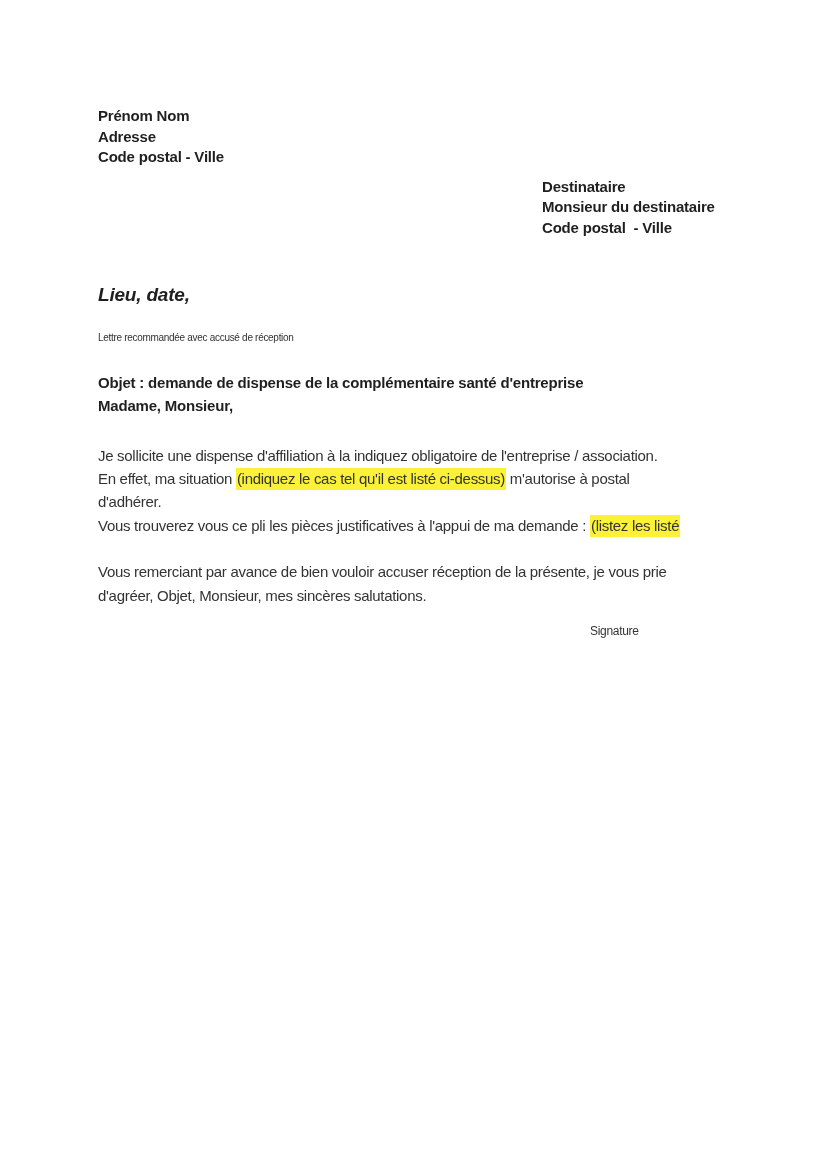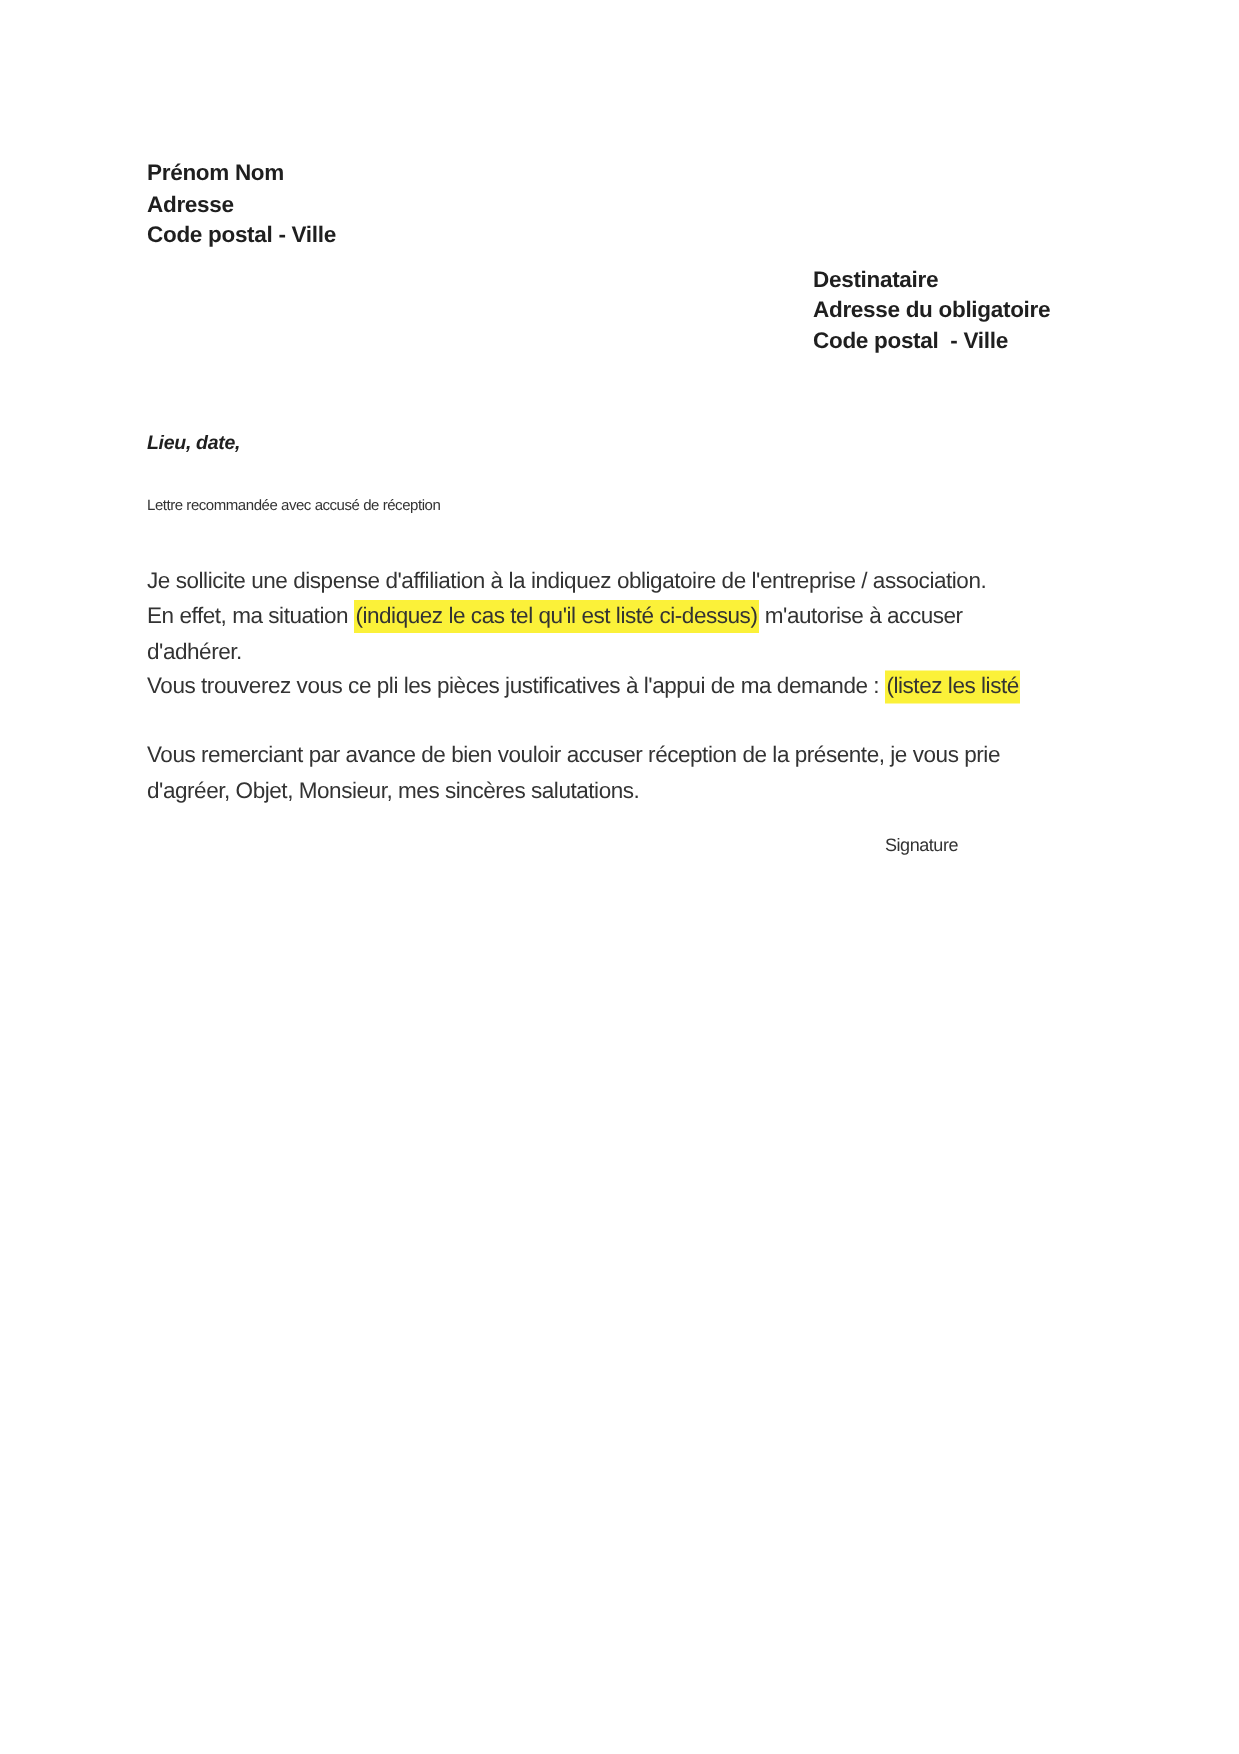--- a/index.html
+++ b/index.html
@@ -40,21 +40,21 @@
   .text-block .line,
   .text-line {
     font-size: 15px;
     line-height: 23.4px;
     letter-spacing: -0.3px;
   }
   .date-line {
     margin-top: 45px;
     font-weight: bold;
     font-style: italic;
-    font-size: 13px;
+    font-size: 19px;
     line-height: 23.4px;
     letter-spacing: -0.2px;
     color: #1f1f1f;
   }
   .delivery-line {
     margin-top: 20px;
     font-size: 10px;
     line-height: 23.4px;
     letter-spacing: -0.3px;
   }
@@ -90,32 +90,36 @@
 <div class="page">
 
   <div class="addr-block sender-block">
       <div class="line">Prénom Nom</div>
       <div class="line">Adresse</div>
       <div class="line">Code postal - Ville</div>
     </div>
 
   <div class="addr-block recipient-block">
       <div class="line">Destinataire</div>
-      <div class="line">Adresse du obligatoire</div>
+      <div class="line">Monsieur du destinataire</div>
       <div class="line">Code postal  - Ville</div>
     </div>
 
   <div class="date-line line">Lieu, date,</div>
 
   <div class="delivery-line line">Lettre recommandée avec accusé de réception</div>
 
+  <div class="text-block subject-block">
+    <div class="line">Objet : demande de dispense de la complémentaire santé d'entreprise</div>
+    <div class="line">Madame, Monsieur,</div>
+  </div>
 
   <div class="text-block main-paragraph">
       <div class="line"><span>Je sollicite une dispense d'affiliation à la indiquez obligatoire de l'entreprise / association.</span></div>
-      <div class="line"><span>En effet, ma situation </span><span class="hl">(indiquez le cas tel qu'il est listé ci-dessus)</span><span> m'autorise à accuser</span></div>
+      <div class="line"><span>En effet, ma situation </span><span class="hl">(indiquez le cas tel qu'il est listé ci-dessus)</span><span> m'autorise à postal</span></div>
       <div class="line"><span>d'adhérer.</span></div>
       <div class="line"><span>Vous trouverez vous ce pli les pièces justificatives à l'appui de ma demande : </span><span class="hl">(listez les listé</span></div>
     </div>
 
   <div class="text-block closing-paragraph">
       <div class="line"><span>Vous remerciant par avance de bien vouloir accuser réception de la présente, je vous prie</span></div>
       <div class="line"><span>d'agréer, Objet, Monsieur, mes sincères salutations.</span></div>
     </div>
 
   <div class="signature-line line">Signature</div>

